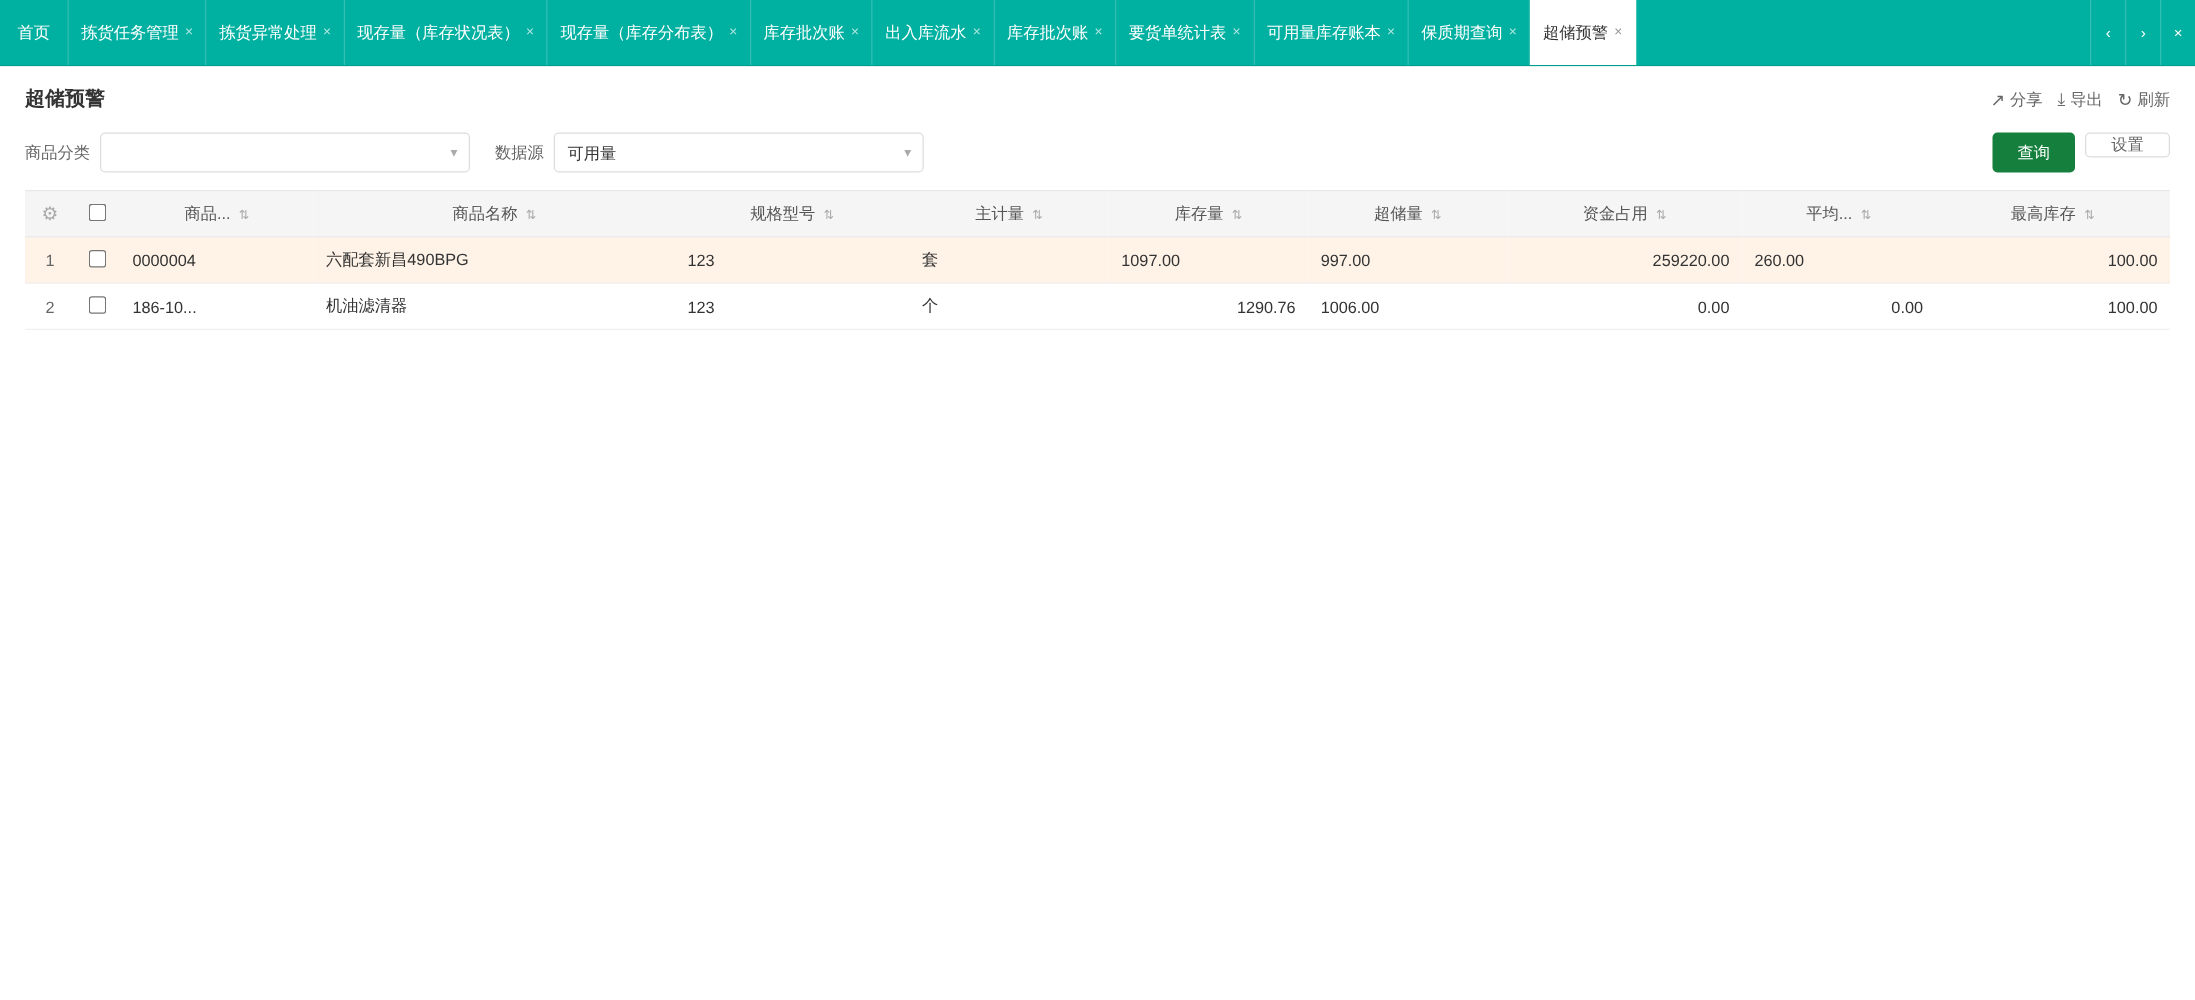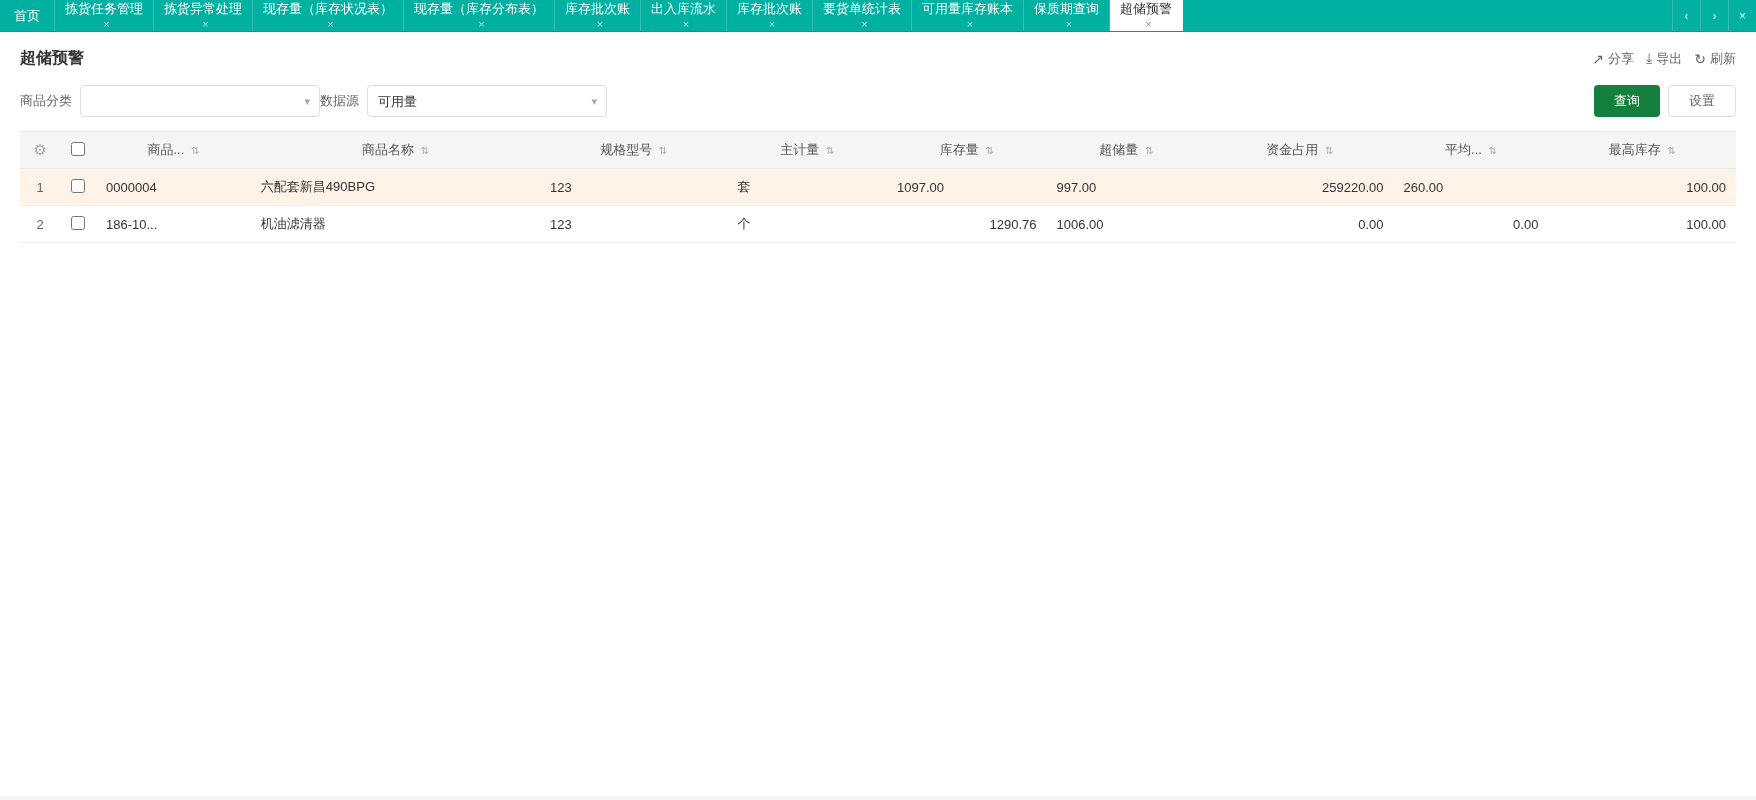--- a/index.html
+++ b/index.html
@@ -3,36 +3,35 @@
   <meta charset="utf-8">
   <style>
     * { box-sizing: border-box; margin: 0; padding: 0; }
     body { font-family: 'Microsoft YaHei', Arial, sans-serif; font-size: 13px; background: #f5f5f5; color: #333; }
 
     
     .top-nav {
       display: flex;
       align-items: flex-end;
       background: #00b0a0;
-      height: 32px;
+      height: 53px;
       overflow: hidden;
       border-bottom: 1px solid #009e8f;
     }
     .top-nav .nav-item {
       display: flex;
       align-items: center;
       padding: 0 10px;
       height: 100%;
       color: #fff;
       font-size: 13px;
       cursor: pointer;
       white-space: nowrap;
       border-right: 1px solid rgba(255,255,255,0.2);
       position: relative;
-      flex-direction: column;
     }
     .top-nav .nav-item.active { background: #fff; color: #333; }
     .top-nav .nav-item .close-btn {
       margin-left: 5px;
       font-size: 11px;
       opacity: 0.7;
       cursor: pointer;
     }
     .top-nav .nav-item.active .close-btn { color: #666; }
     .top-nav .home-item {
@@ -92,35 +91,36 @@
       gap: 4px;
       color: #666;
       cursor: pointer;
       font-size: 13px;
     }
 
     
     .filter-row {
       display: flex;
       align-items: center;
+      gap: 20px;
       margin-bottom: 14px;
       flex-wrap: wrap;
     }
     .filter-group {
       display: flex;
       align-items: center;
       gap: 8px;
     }
     .filter-label {
       color: #666;
       font-size: 13px;
       white-space: nowrap;
     }
     .filter-select {
-      width: 240px;
+      width: 296px;
       height: 32px;
       border: 1px solid #ddd;
       border-radius: 4px;
       padding: 0 30px 0 10px;
       font-size: 13px;
       color: #333;
       background: #fff;
       appearance: none;
       cursor: pointer;
       position: relative;
@@ -153,21 +153,21 @@
       height: 32px;
       font-size: 13px;
       cursor: pointer;
     }
     .btn-settings {
       background: #fff;
       color: #666;
       border: 1px solid #ddd;
       border-radius: 4px;
       padding: 0 20px;
-      height: 32px;
+      height: 20px;
       font-size: 13px;
       cursor: pointer;
     }
 
     
     .data-table {
       width: 100%;
       border-collapse: collapse;
       font-size: 13px;
     }

